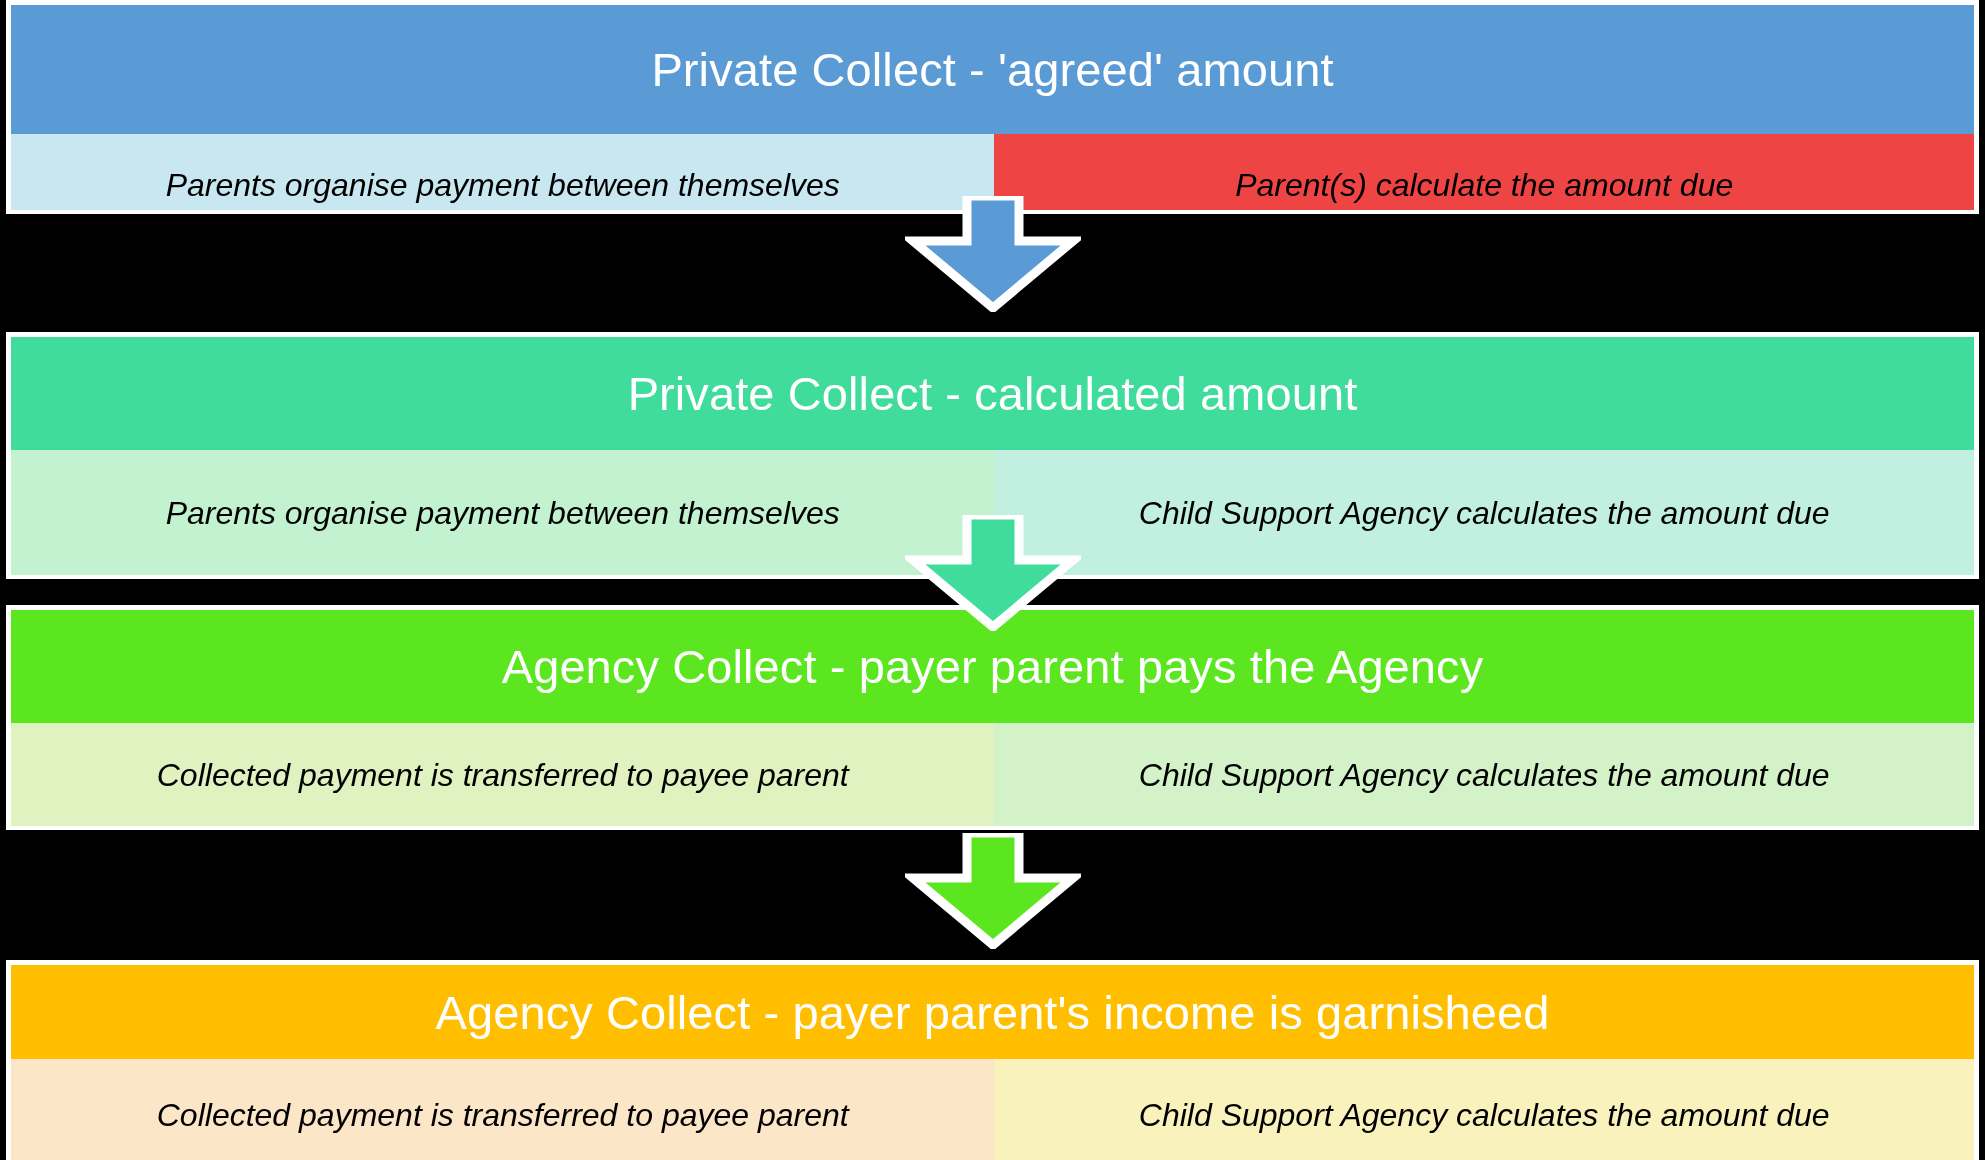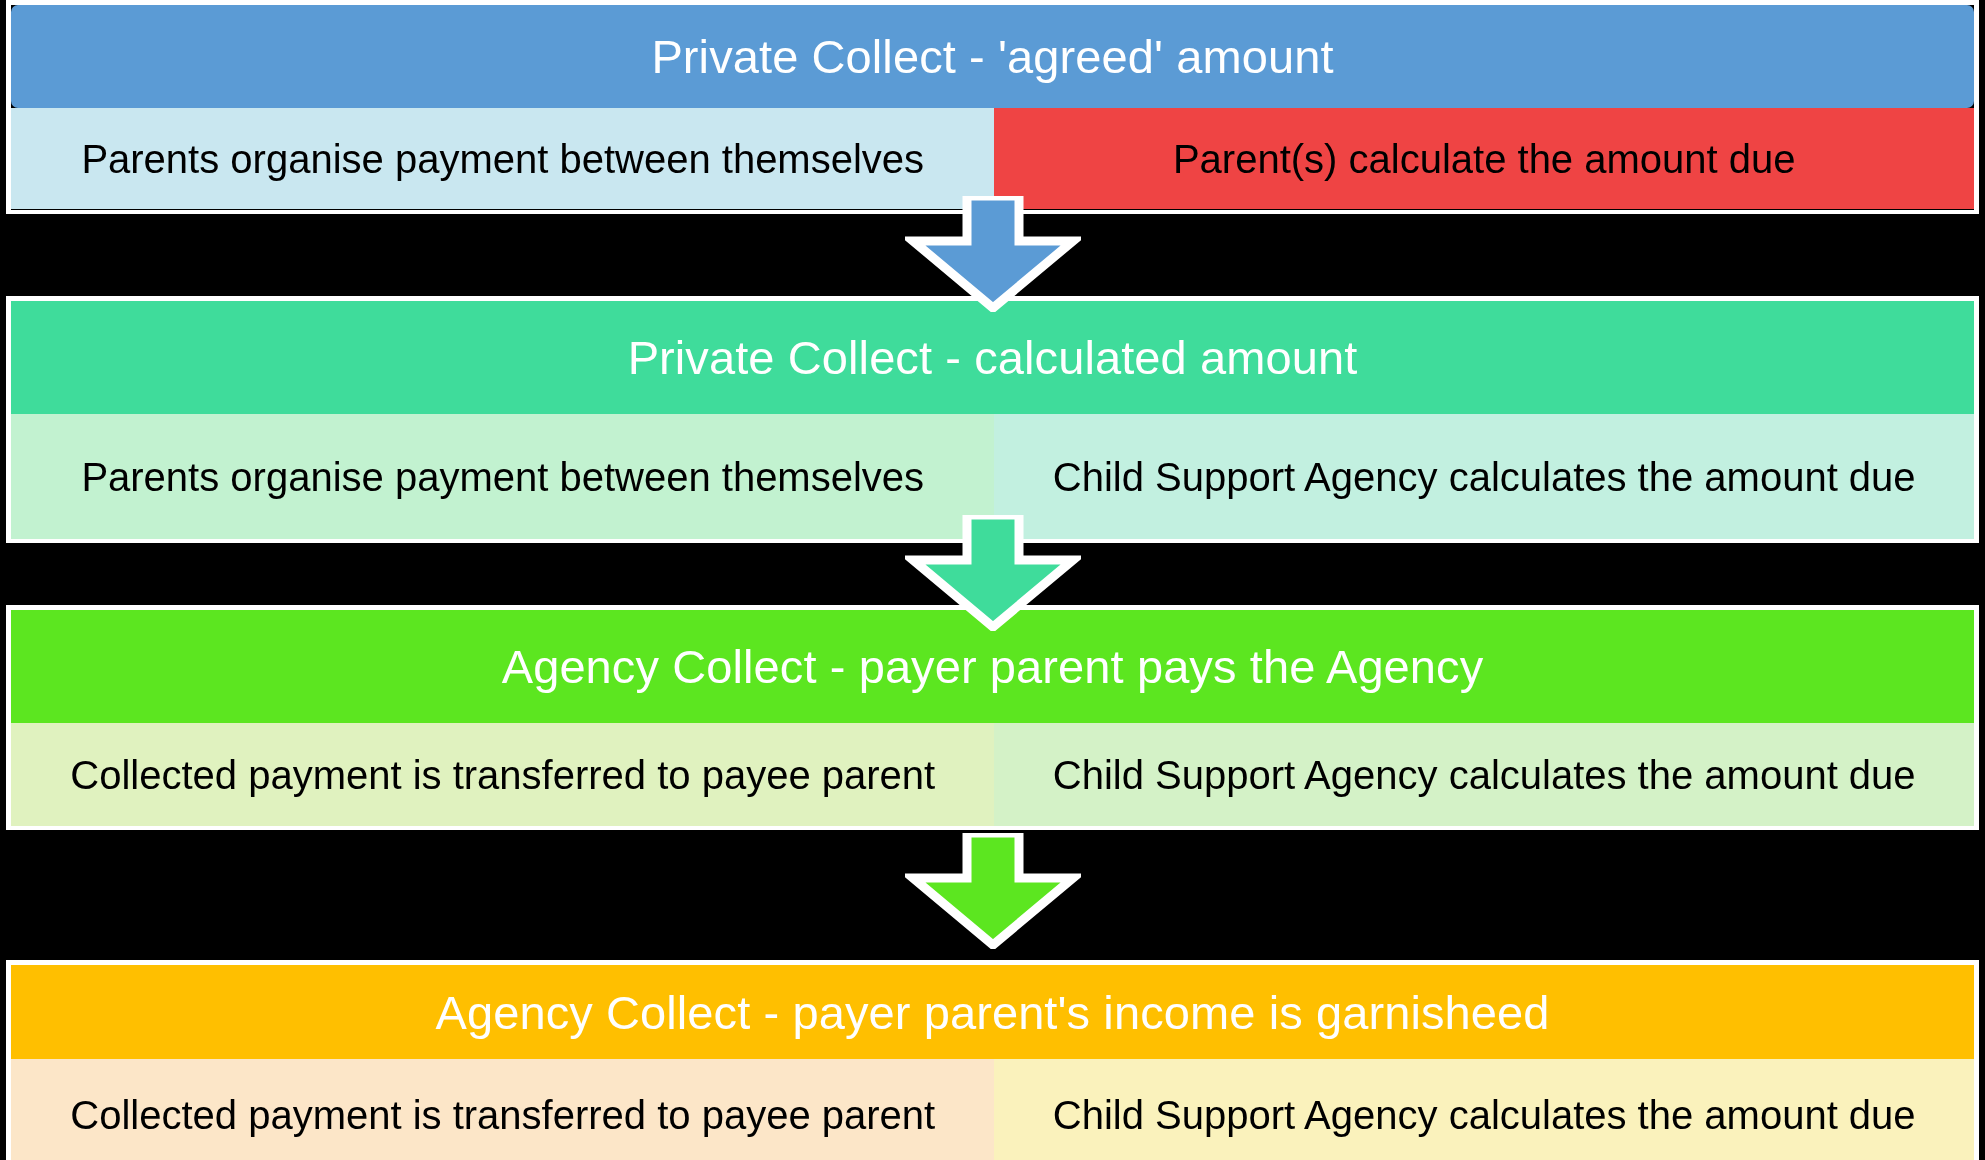--- a/index.html
+++ b/index.html
@@ -46,46 +46,47 @@
 
   .stage-row {
     display: flex;
     width: 100%;
   }
   .stage-cell {
     display: flex;
     align-items: center;
     justify-content: center;
     color: #000000;
-    font-size: 40px;
+    font-size: 32px;
     font-weight: 400;
     line-height: 1;
     text-align: right;
     box-sizing: border-box;
+    font-style: italic;
   }
   .cell-left  { width: 50.1%; }
   .cell-right { width: 49.9%; }
 
   
   .arrow {
     position: absolute;
     left: 50%;
     transform: translateX(-50%);
     width: 176px;
     height: 116px;
     z-index: 6;
   }
   .arrow svg { display: block; width: 100%; height: 100%; }
 
   
   #stage-1 { top: 0px;    height: 214px; }
-  #stage-1 .stage-header { height: 103px; border-radius: 7px; }
+  #stage-1 .stage-header { height: 129px; }
   #stage-1 .stage-row    { height: 101px; }
 
-  #stage-2 { top: 296px;  height: 247px; }
+  #stage-2 { top: 332px;  height: 247px; }
   #stage-2 .stage-header { height: 113px; }
   #stage-2 .stage-row    { height: 125px; }
 
   #stage-3 { top: 605px;  height: 225px; }
   #stage-3 .stage-header { height: 113px; }
   #stage-3 .stage-row    { height: 103px; }
 
   #stage-4 { top: 960px;  height: 211px; }
   #stage-4 .stage-header { height: 94px; }
   #stage-4 .stage-row    { height: 112px; }

